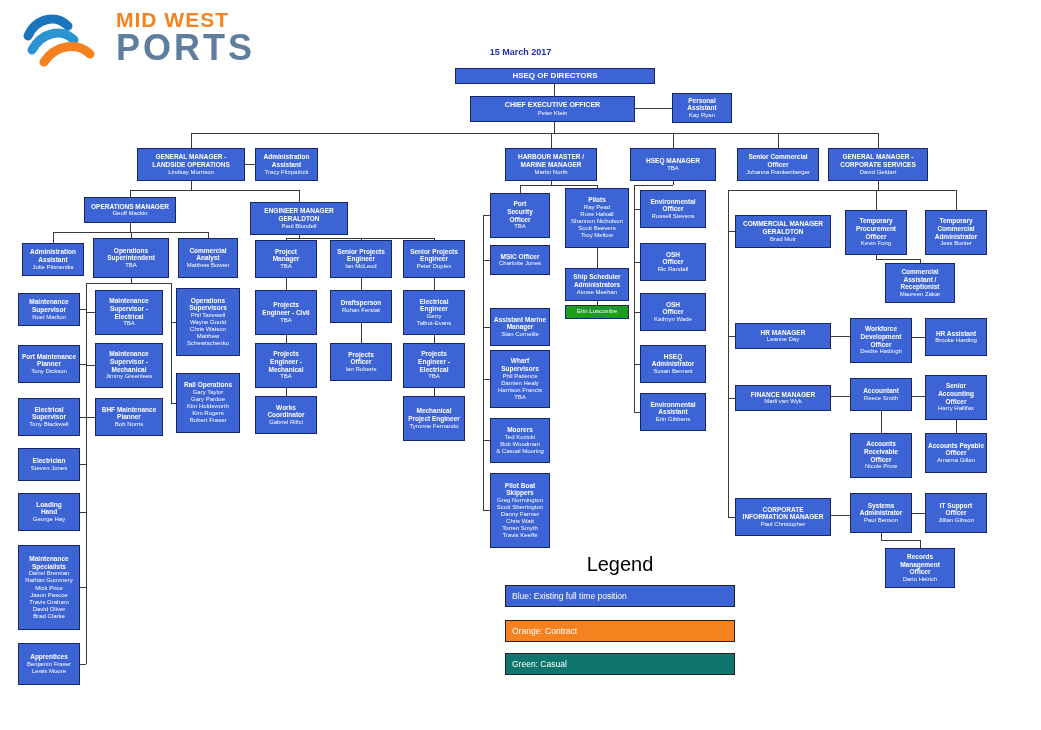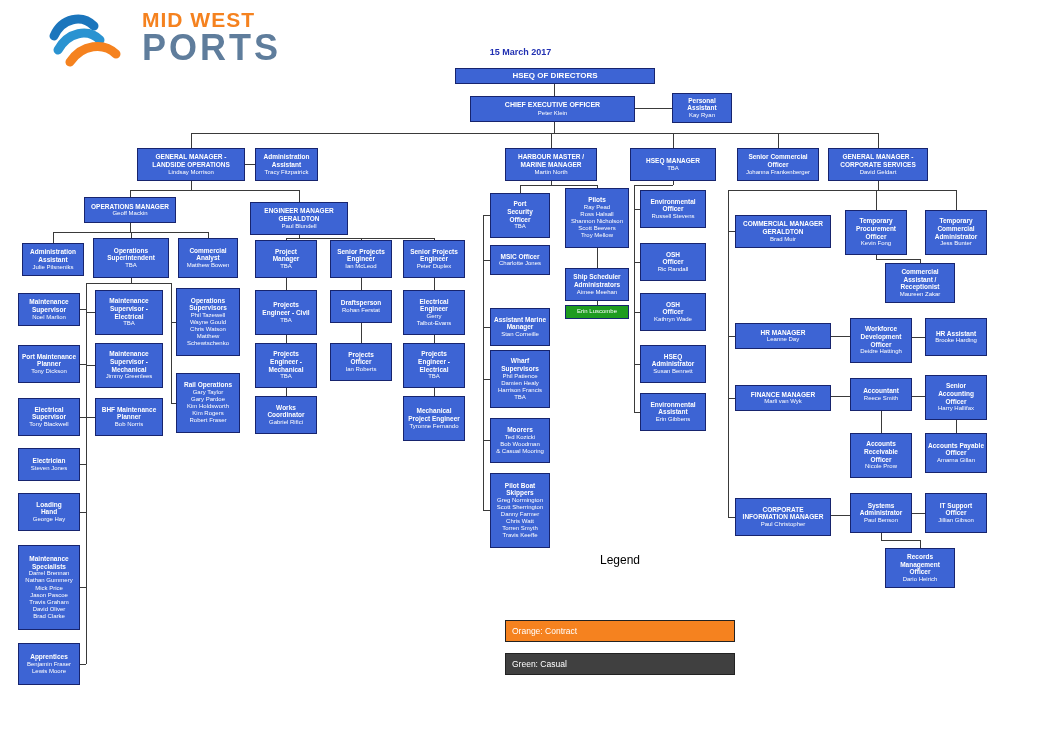--- a/index.html
+++ b/index.html
@@ -1,39 +1,39 @@
 <!DOCTYPE html>
 <html><head>
 <meta charset="utf-8">
 <style>
   html,body{margin:0;padding:0;background:#ffffff;}
   .page{position:relative;width:1041px;height:730px;background:#fff;overflow:hidden;
         font-family:"Liberation Sans",sans-serif;}
   
-  .logo{position:absolute;left:48px;top:6px;display:flex;align-items:center;gap:8px;justify-content:center;}
+  .logo{position:absolute;left:22px;top:6px;display:flex;align-items:center;gap:8px;justify-content:center;}
   .logo-text{display:flex;flex-direction:column;line-height:1;}
   .logo-l1{font-weight:bold;font-size:21px;letter-spacing:1px;}
   .logo-l2{font-weight:bold;font-size:36px;letter-spacing:3px;}
   .chart-title{position:absolute;top:14px;left:0;width:100%;text-align:center;
                font-weight:bold;font-size:17px;}
   .chart-date{position:absolute;top:47px;left:0;width:100%;text-align:center;
               font-weight:bold;font-size:9px;}
   
   #connectors{position:absolute;left:0;top:0;width:1041px;height:730px;}
   #connectors line{stroke:#3a3a3a;stroke-width:1;shape-rendering:crispEdges;}
   
   #nodes{position:absolute;left:0;top:0;width:1041px;height:730px;}
   .node{position:absolute;box-sizing:border-box;border:1px solid #17246e;color:#fff;
         display:flex;flex-direction:column;justify-content:center;align-items:center;
         text-align:center;padding:1px 2px;overflow:hidden;}
   .node-title{font-weight:bold;font-size:6.5px;line-height:1.18;white-space:pre-line;}
   .node-names{font-size:6px;line-height:1.18;white-space:pre-line;}
   
   .legend-title{position:absolute;left:505px;top:553px;width:230px;text-align:center;
-                font-size:12px;color:#000;}
+                font-size:20px;color:#000;}
   .legend-bar{position:absolute;left:505px;width:230px;height:22px;box-sizing:border-box;
               border:1px solid #222;color:#fff;font-size:8.5px;display:flex;
               align-items:center;padding-left:6px;}
   .lb0{top:585px;} .lb1{top:620px;} .lb2{top:653px;}
 </style>
 </head>
 <body>
 
 <div class="page">
 
@@ -501,20 +501,23 @@
       </div>
       <div class="node" style="left: 885px; top: 548px; width: 70px; height: 40px; background: rgb(61, 100, 212);">
         <div class="node-title">Records
 Management
 Officer</div>
         <div class="node-names">Dario Heirich</div>
       </div>
     </div>
 
   <div class="legend-title">Legend</div>
+  <div class="legend-bar lb0" style="background: rgb(61, 100, 212);">
+    <span>Blue:  Existing full time position</span>
+  </div>
   <div class="legend-bar lb1" style="background: rgb(245, 130, 31);">
     <span>Orange:  Contract</span>
   </div>
-  <div class="legend-bar lb2" style="background: #404040;">
+  <div class="legend-bar lb2" style="background: #0f766e;">
     <span>Green:  Casual</span>
   </div>
 
 </div>
 
 </body></html>

